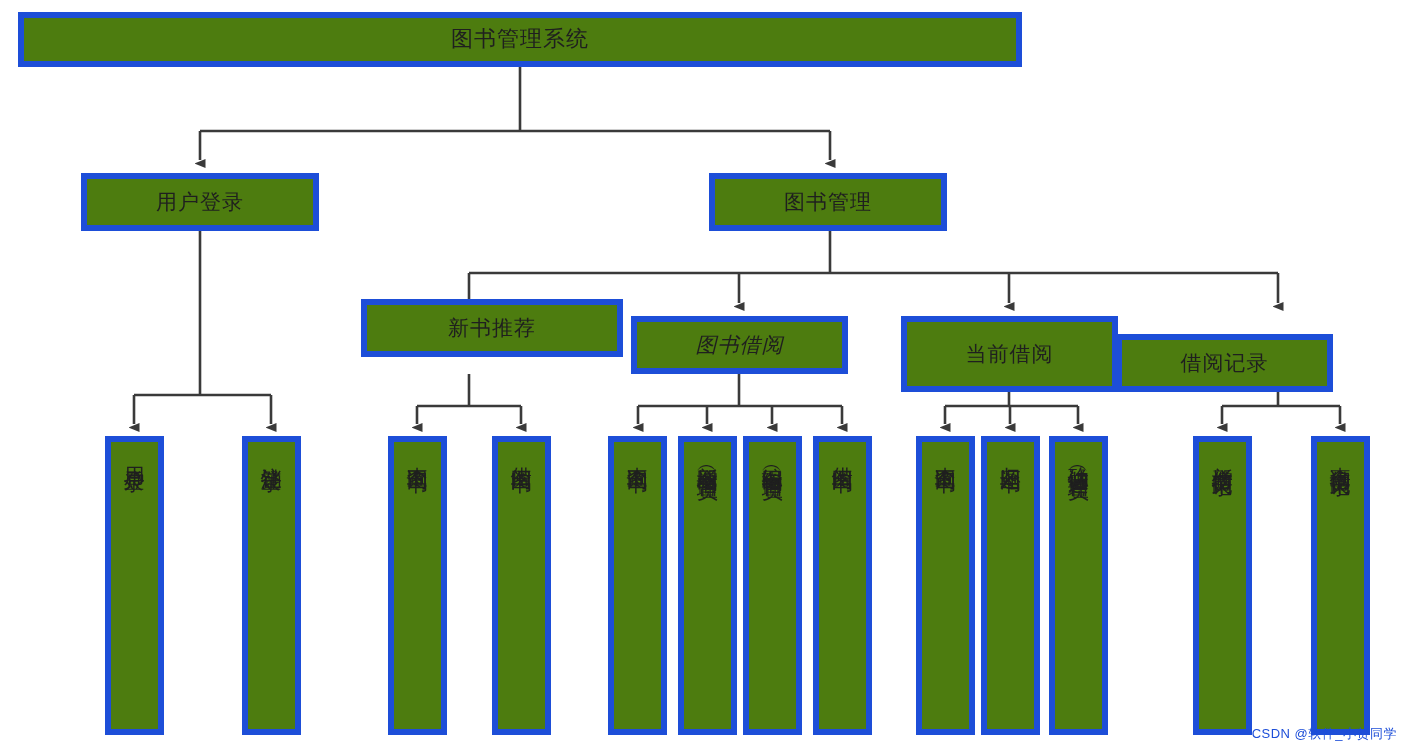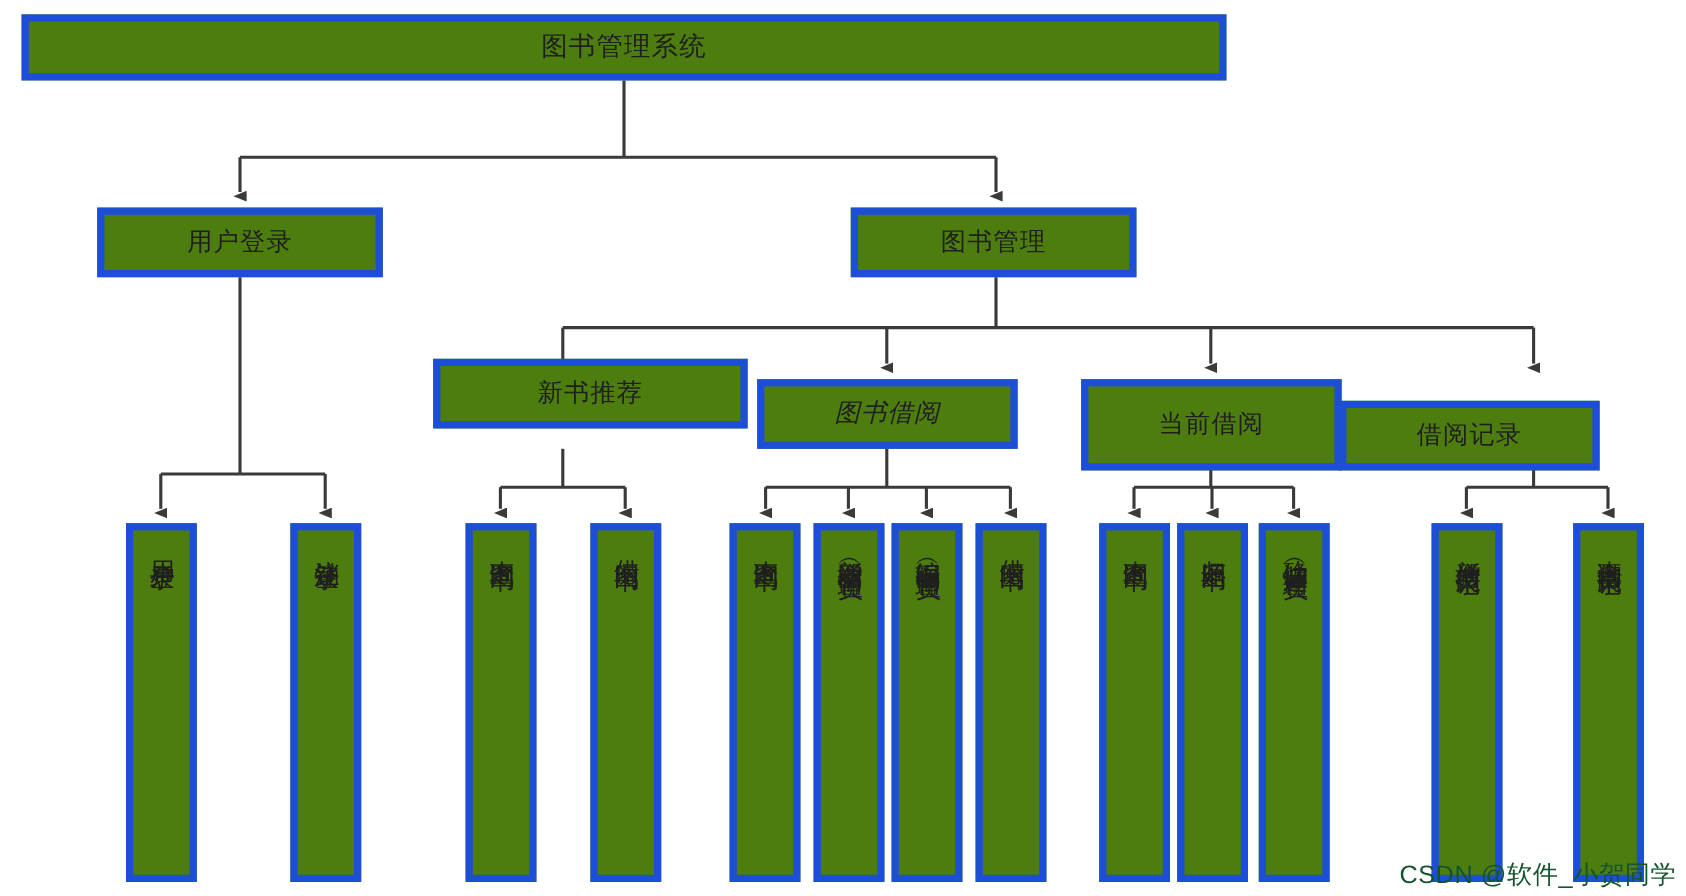--- a/index.html
+++ b/index.html
@@ -75,22 +75,22 @@
     color: #1f1f1f;
     white-space: nowrap;
   }
 
   
   #watermark {
     position: absolute;
     right: 8px;
     bottom: 4px;
     z-index: 3;
-    font-size: 21px;
-    color: #14532d;
+    font-size: 13px;
+    color: #1d4ed8;
     letter-spacing: 0.5px;
     white-space: nowrap;
     pointer-events: none;
     font-family: "Liberation Sans", "DejaVu Sans", sans-serif;
   }
 </style>
 </head>
 <body>
 
 <div id="diagram-root">

